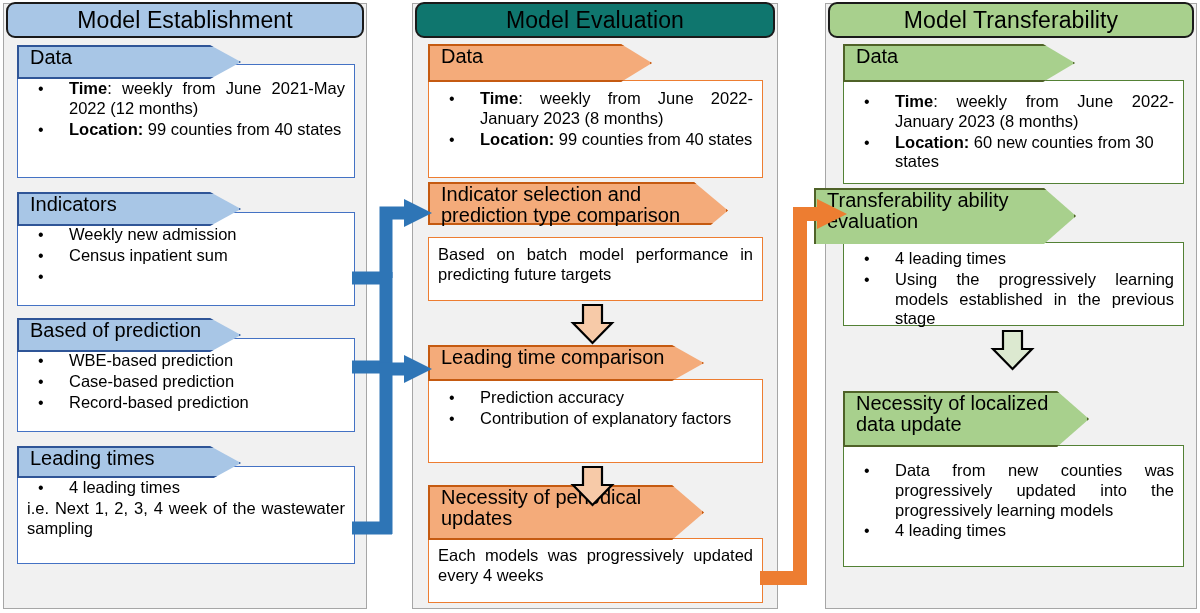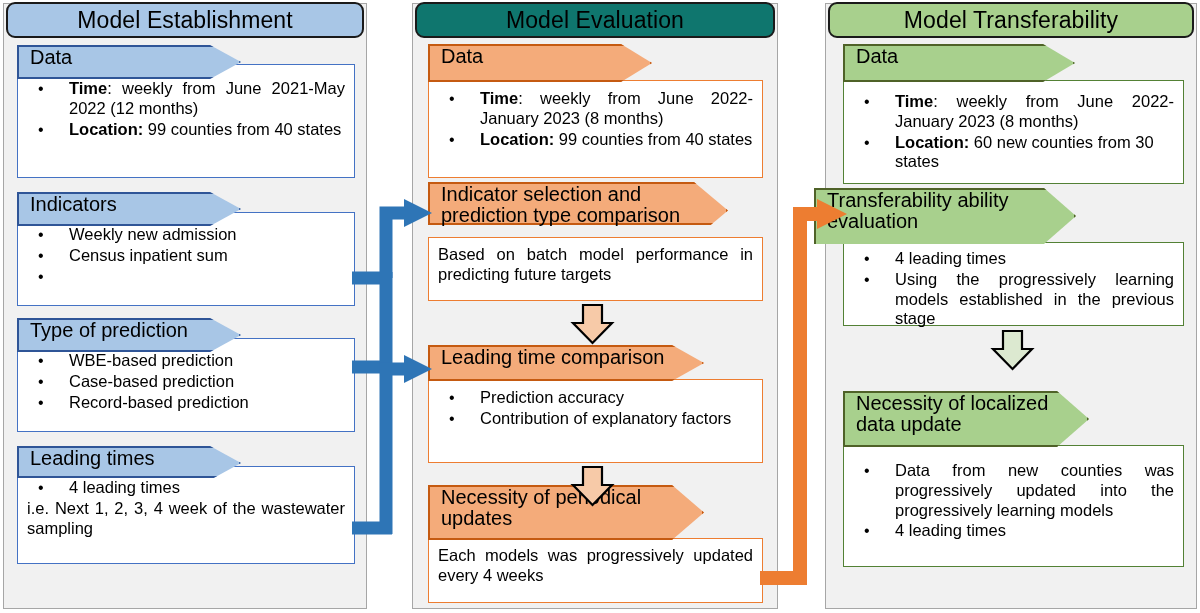--- a/index.html
+++ b/index.html
@@ -120,21 +120,21 @@
       <div class="body-inner" style="padding-top:12px;">
         <ul class="bl tight">
           <li><span class="dot">•</span><span>WBE-based prediction</span></li>
           <li><span class="dot">•</span><span>Case-based prediction</span></li>
           <li><span class="dot">•</span><span>Record-based prediction</span></li>
         </ul>
       </div>
     </div>
     <div class="chev" style="left:17px;top:318px;width:224px;height:34px;
          clip-path:polygon(0 0, 193px 0, 224px 17px, 193px 34px, 0 34px);">
-      <span>Type of prediction</span>
+      <span>Based of prediction</span>
     </div>
   </div>
 
   <div class="block blue">
     <div class="body-box" style="left:17px;top:466px;width:338px;height:98px;">
       <div class="body-inner" style="padding-top:11px;">
         <ul class="bl tight">
           <li><span class="dot">•</span><span>4 leading times</span></li>
         </ul>
         <p class="plain just" style="text-align:justify;">i.e. Next 1, 2, 3, 4 week of the wastewater sampling</p>

